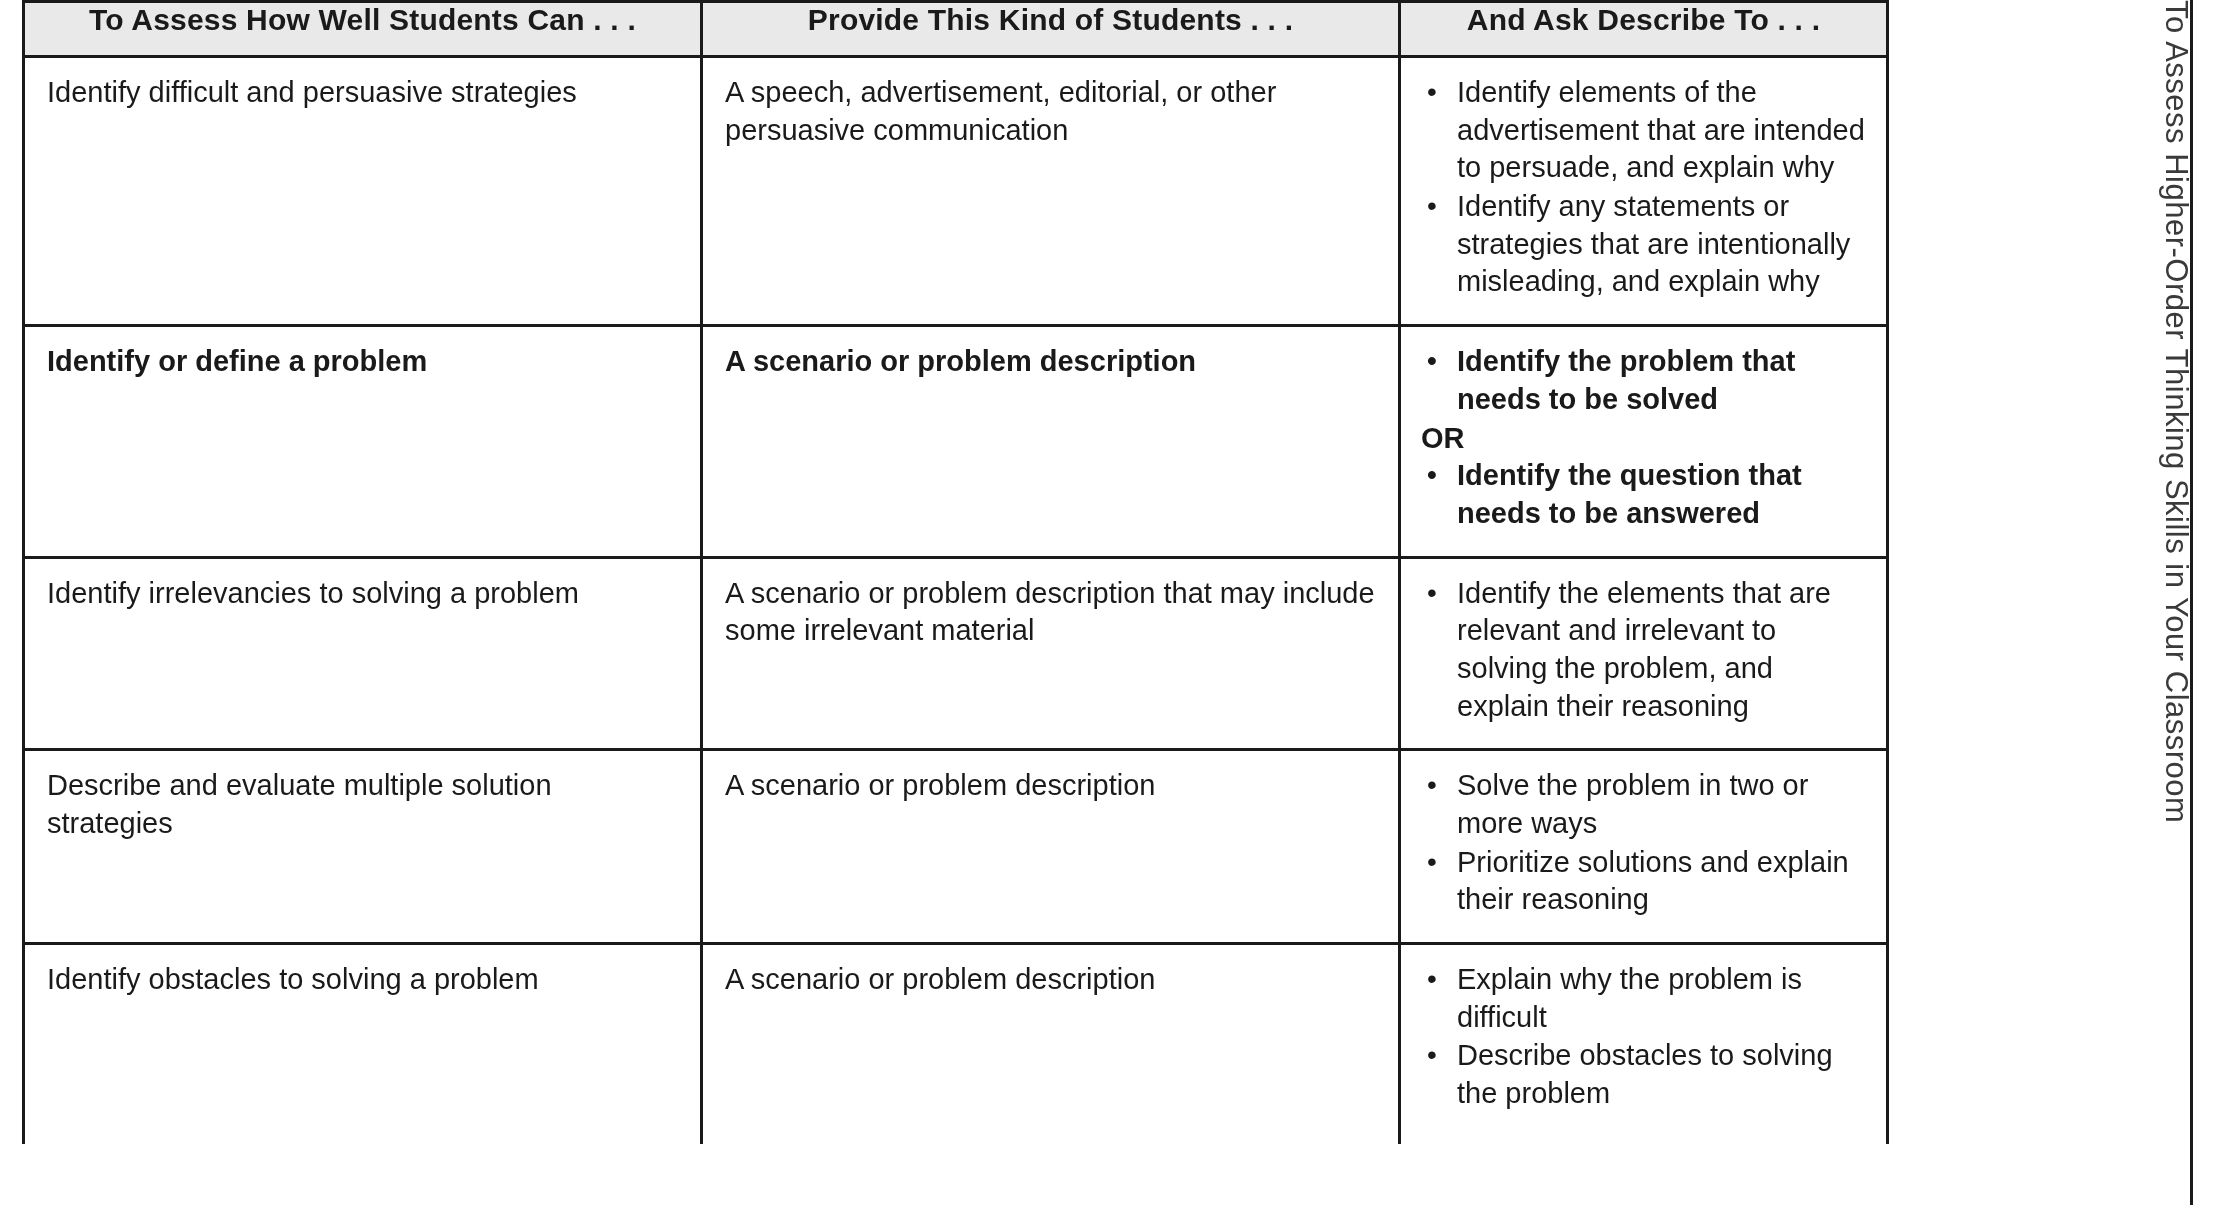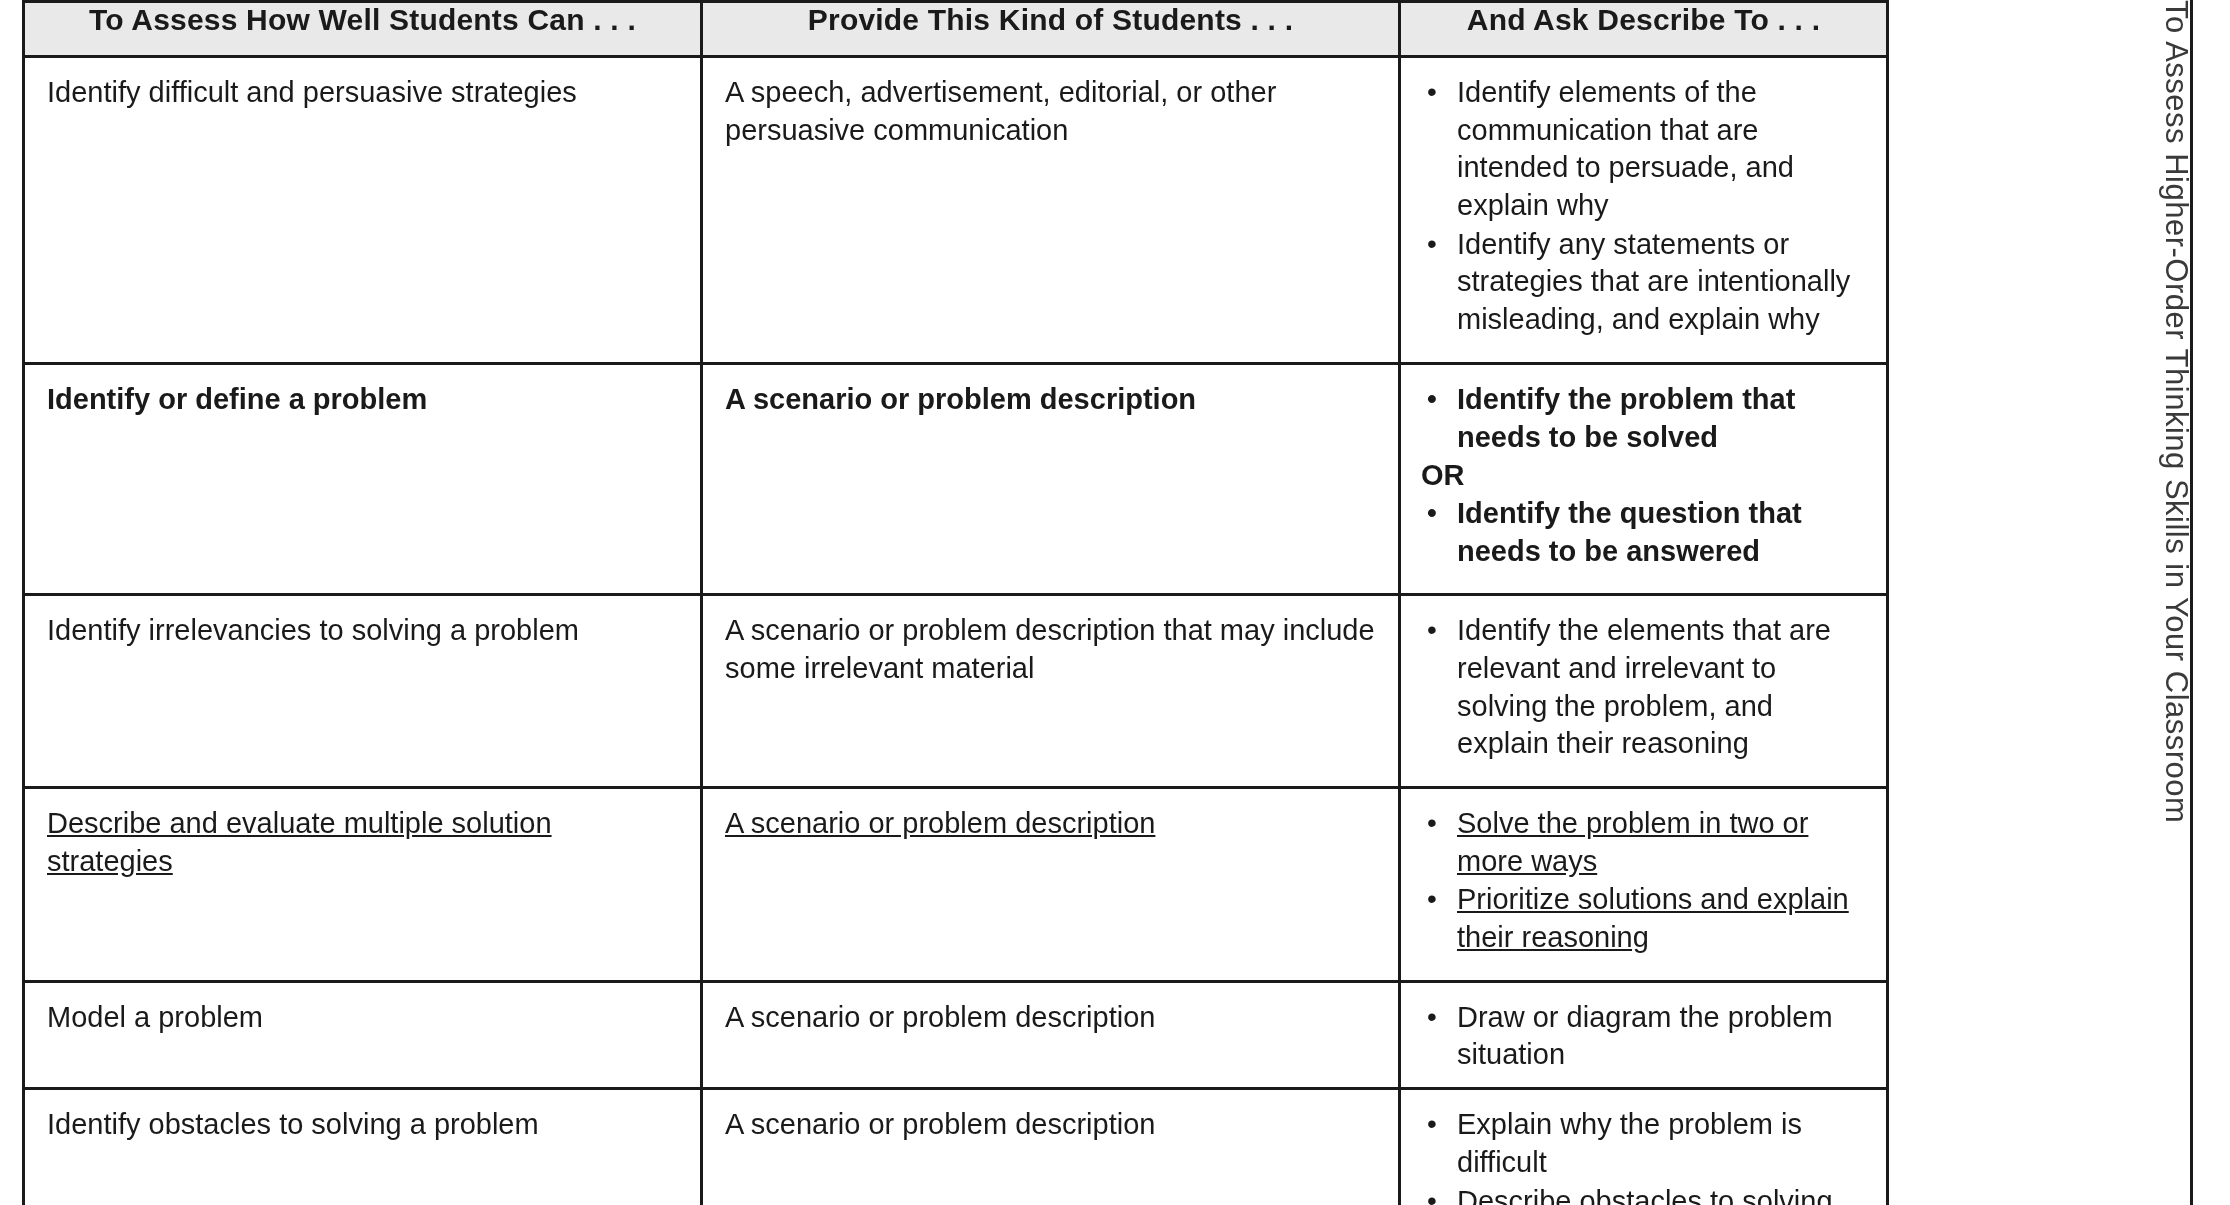--- a/index.html
+++ b/index.html
@@ -164,21 +164,21 @@
               </div>
           </td>
           <td>
             <div class="cell-pad">
                 <span class="txt">A speech, advertisement, editorial, or other persuasive communication</span>
               </div>
           </td>
           <td>
             <div class="cell-pad-b">
               <ul class="bullets">
-                <li><span class="dot">•</span><span>Identify elements of the communication that are intended to persuade, and explain why</span></li>
+                <li><span class="dot">•</span><span>Identify elements of the advertisement that are intended to persuade, and explain why</span></li>
                 <li><span class="dot">•</span><span>Identify any statements or strategies that are intentionally misleading, and explain why</span></li>
               </ul>
             </div>
           </td>
         </tr>
 
         <tr style="height:150px;font-weight:bold;">
           <td>
             <div class="cell-pad">
                 <span class="txt">Identify or define a problem</span>
@@ -215,60 +215,41 @@
           </td>
           <td>
             <div class="cell-pad-b">
               <ul class="bullets">
                 <li><span class="dot">•</span><span>Identify the elements that are relevant and irrelevant to solving the problem, and explain their reasoning</span></li>
               </ul>
             </div>
           </td>
         </tr>
 
-        <tr style="height:157px;text-decoration:underline;">
+        <tr style="height:157px;">
           <td>
             <div class="cell-pad">
                 <span class="txt">Describe and evaluate multiple solution strategies</span>
               </div>
           </td>
           <td>
             <div class="cell-pad">
                 <span class="txt">A scenario or problem description</span>
               </div>
           </td>
           <td>
             <div class="cell-pad-b">
               <ul class="bullets">
                 <li><span class="dot">•</span><span>Solve the problem in two or more ways</span></li>
                 <li><span class="dot">•</span><span>Prioritize solutions and explain their reasoning</span></li>
               </ul>
             </div>
           </td>
         </tr>
 
-        <tr style="height:65px;">
-          <td>
-            <div class="cell-pad" style="padding-bottom:12px;">
-                <span class="txt">Model a problem</span>
-              </div>
-          </td>
-          <td>
-            <div class="cell-pad" style="padding-bottom:12px;">
-                <span class="txt">A scenario or problem description</span>
-              </div>
-          </td>
-          <td>
-            <div class="cell-pad-b" style="padding-bottom:12px;">
-              <ul class="bullets">
-                <li><span class="dot">•</span><span>Draw or diagram the problem situation</span></li>
-              </ul>
-            </div>
-          </td>
-        </tr>
 
         <tr style="height:200px;">
           <td>
             <div class="cell-pad">
                 <span class="txt">Identify obstacles to solving a problem</span>
               </div>
           </td>
           <td>
             <div class="cell-pad">
                 <span class="txt">A scenario or problem description</span>

